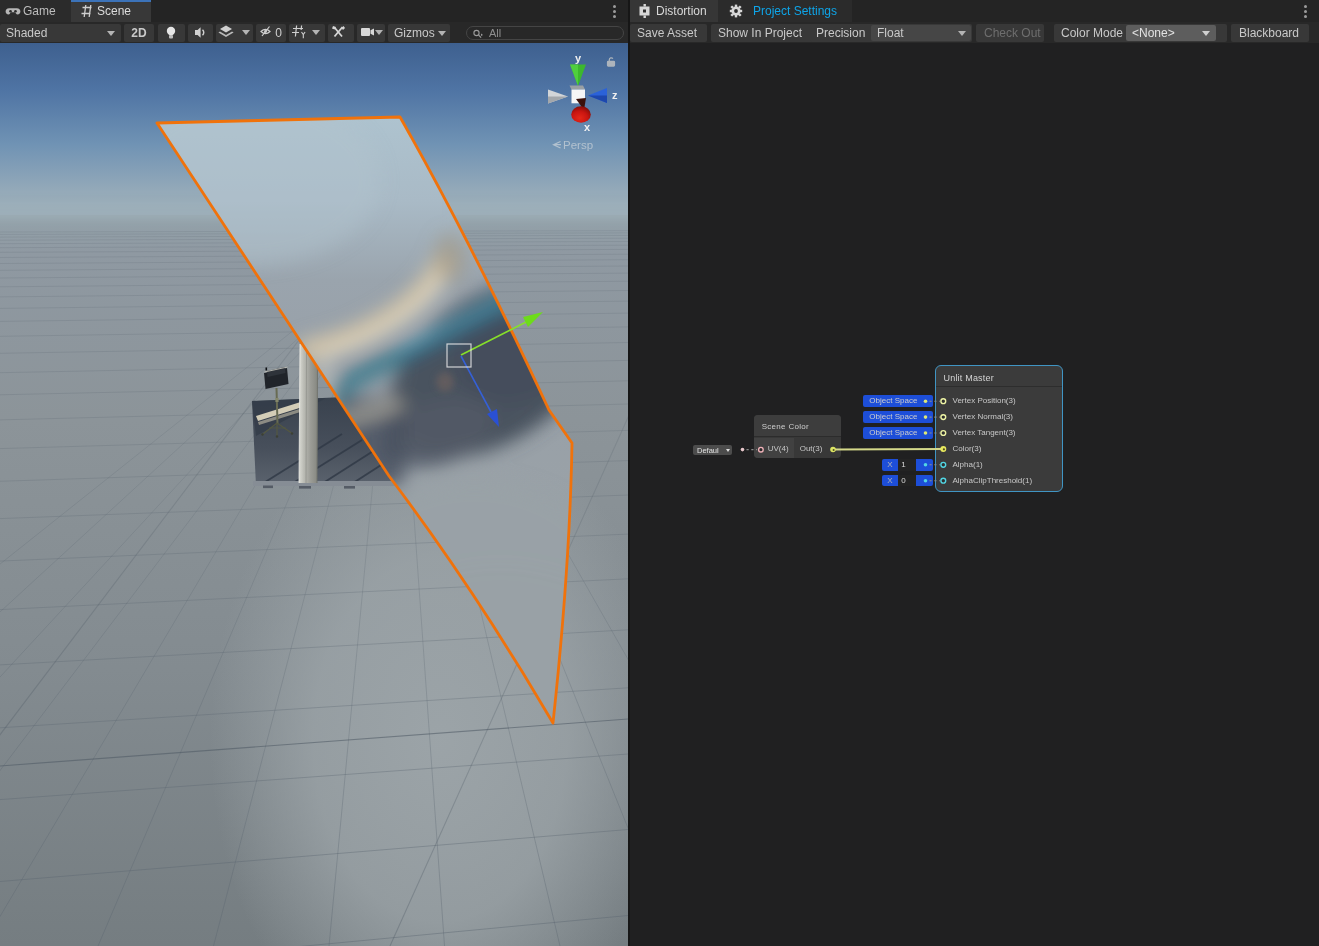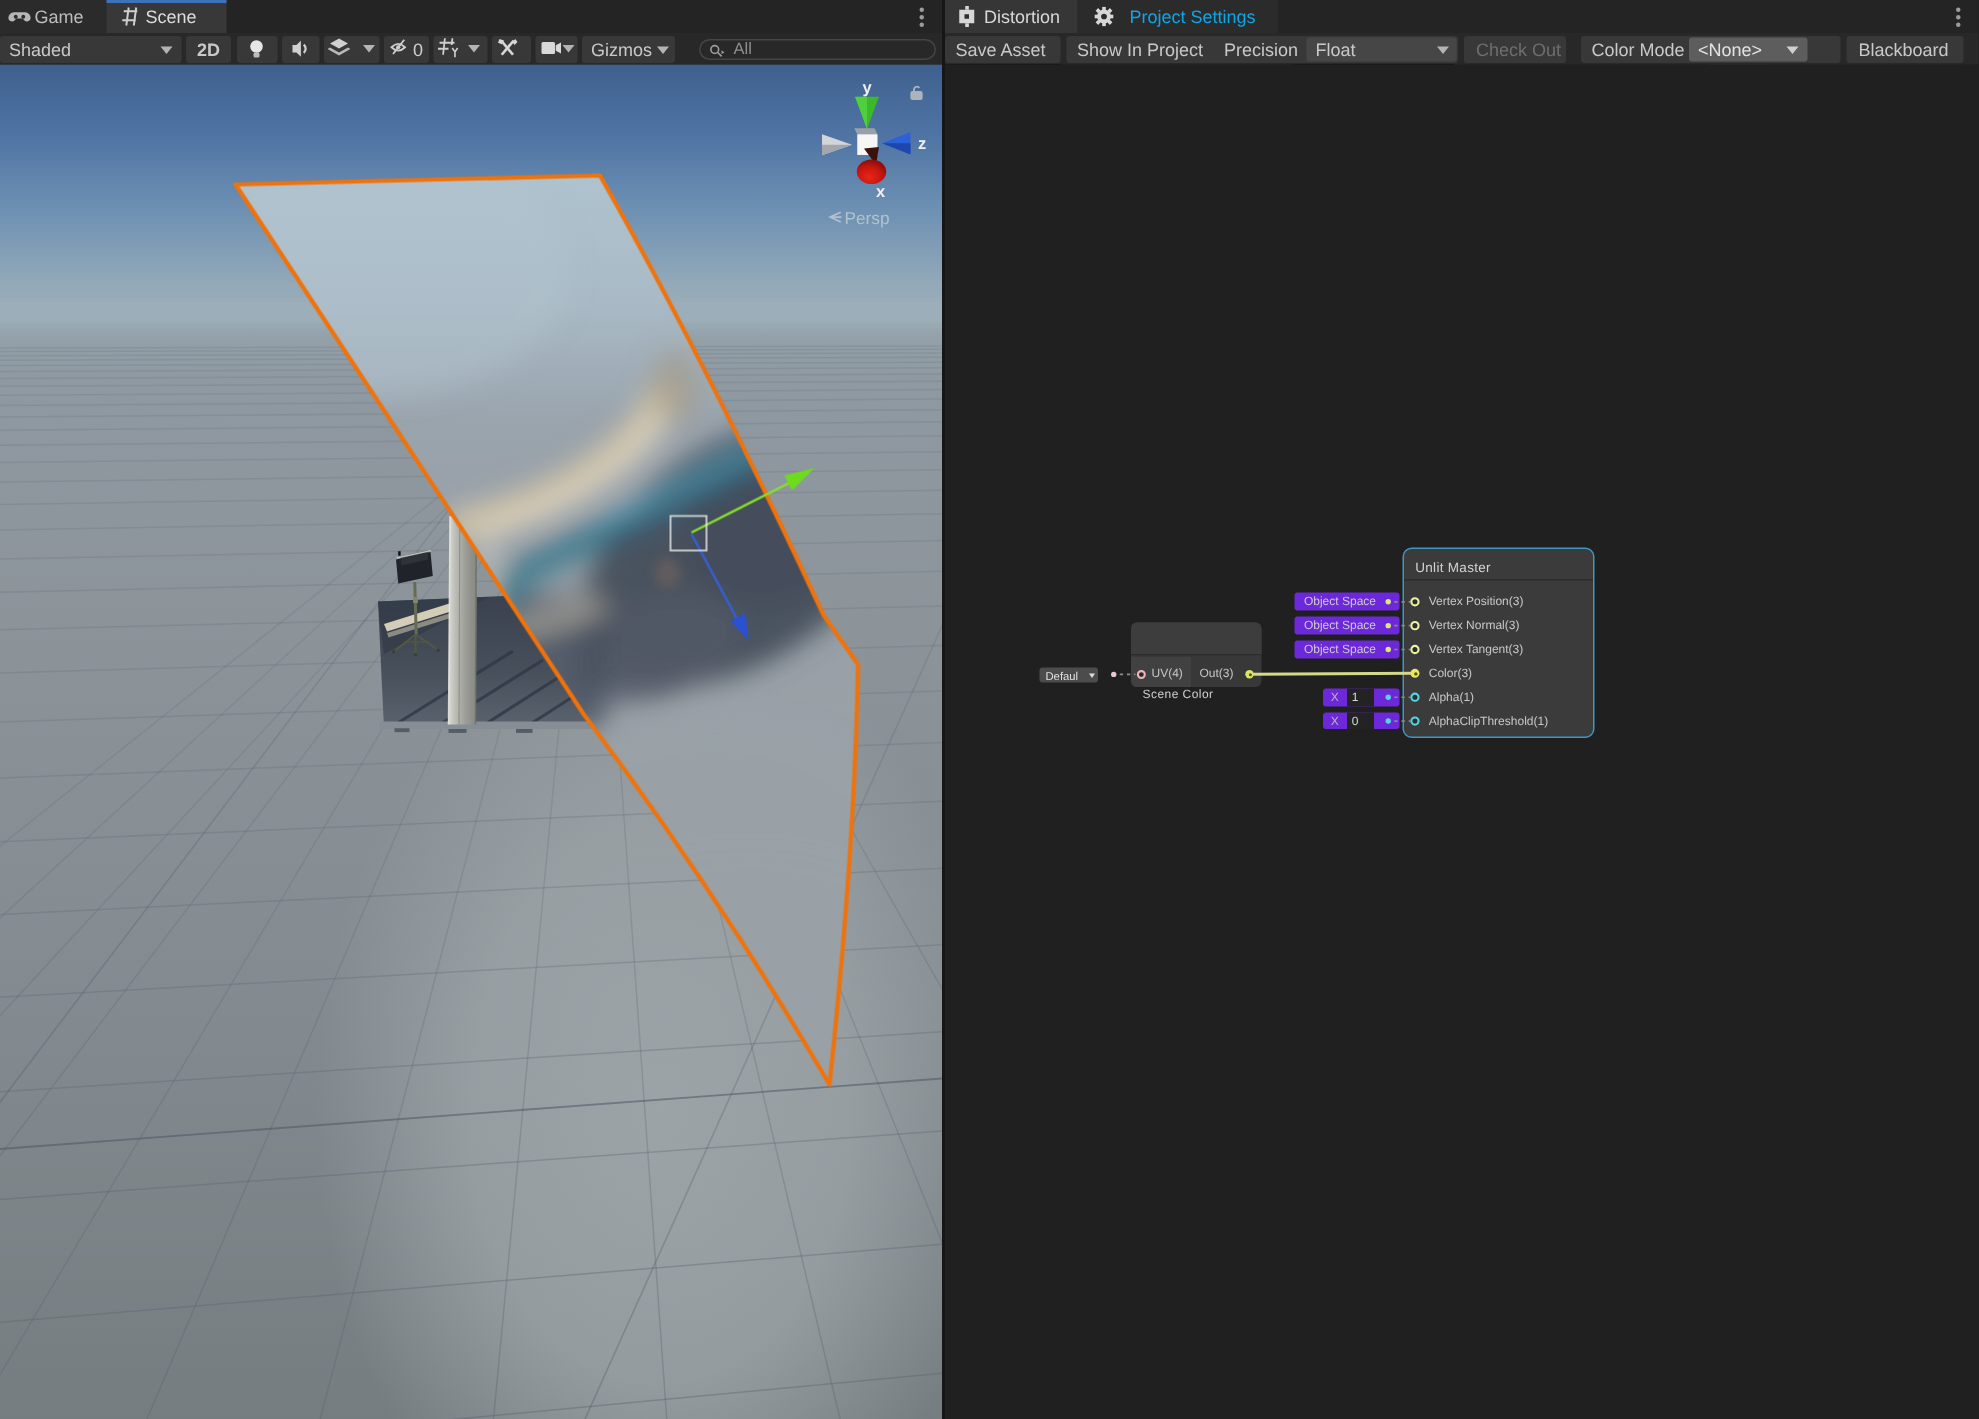--- a/index.html
+++ b/index.html
@@ -10,21 +10,21 @@
   #divider { position:absolute; left:628px; top:0; width:2px; height:946px; background:#161616; }
   .tabbar { position:absolute; left:0; top:0; right:0; height:22px; background:#242424; }
   .toolbar { position:absolute; left:0; top:22px; right:0; height:21px; background:#282828; }
   .tab { position:absolute; top:0; height:22px; color:#c6c6c6; font-size:12px; }
   .btn { position:absolute; top:2px; height:18px; background:#383838; border-radius:2px; color:#c9c9c9; font-size:12px; line-height:18px; }
   .ddarrow { position:absolute; width:0; height:0; border-left:4px solid transparent; border-right:4px solid transparent; border-top:5px solid #b4b4b4; }
   .vdots { position:absolute; width:3px; }
   .vdots i { display:block; width:3px; height:3px; border-radius:50%; background:#9b9b9b; margin-bottom:2px; }
   
   #graph { position:absolute; left:0; top:43px; right:0; bottom:0; background:#202021; }
-  .pill { position:absolute; background:#6d28d9; border-radius:2px; color:#cdcdcd; font-size:8px; }
+  .pill { position:absolute; background:#1d4ed8; border-radius:2px; color:#cdcdcd; font-size:8px; }
 </style>
 </head>
 <body>
 <div id="left">
   <div class="tabbar">
     <div class="tab" style="left:0;width:71px;background:#2b2b2b;"></div>
     <div class="tab" style="left:71px;width:80px;background:#383838;border-top:2px solid #3c73b9;"></div>
     <svg class="abs" style="left:0;top:0;" width="160" height="22" viewBox="0 0 160 22">
 
       <g fill="#b6b6b6">
@@ -392,35 +392,35 @@
       <div class="abs" style="left:61px;top:1px;width:100px;height:16px;background:#464646;border-radius:2px;">
         <span style="position:absolute;left:6px;line-height:16px;">Float</span>
         <div class="ddarrow" style="right:5px;top:6px;"></div>
       </div>
     </div>
     <div class="btn" style="left:346px;width:68px;color:#6e6e6e;">
         <span style="position:absolute;left:8px;">Check Out</span>
       </div>
     <div class="btn" style="left:424px;width:173px;">
       <span style="position:absolute;left:7px;">Color Mode</span>
-      <div class="abs" style="left:72px;top:1px;width:79px;height:16px;background:#5d5d5d;border-radius:2px;">
+      <div class="abs" style="left:72px;top:1px;width:90px;height:16px;background:#5d5d5d;border-radius:2px;">
         <span style="position:absolute;left:6px;line-height:16px;color:#e2e2e2;">&lt;None&gt;</span>
         <div class="ddarrow" style="right:6px;top:6px;border-top-color:#d0d0d0;"></div>
       </div>
     </div>
     <div class="btn" style="left:601px;width:78px;">
         <span style="position:absolute;left:8px;">Blackboard</span>
       </div>
   </div>
   <div id="graph">
 
     <div class="abs" style="left:123.7px;top:371.8px;width:87px;height:43.5px;border-radius:4px;background:#383838;">
       <div class="abs" style="left:0;top:0;width:87px;height:22.5px;background:#3d3d3d;border-radius:4px 4px 0 0;border-bottom:1px solid #2c2c2c;"></div>
       <div class="abs" style="left:0;top:23px;width:40px;height:20.5px;background:#414141;border-radius:0 0 0 4px;"></div>
-      <span class="abs" style="left:8px;top:7px;font-size:8px;color:#cfcfcf;letter-spacing:0.3px;margin-top:36px;">Scene Color</span>
+      <span class="abs" style="left:8px;top:7px;font-size:8px;color:#cfcfcf;letter-spacing:0.3px;">Scene Color</span>
       <span class="abs" style="left:14px;top:29px;font-size:8px;color:#c6c6c6;">UV(4)</span>
       <span class="abs" style="left:46px;top:29px;font-size:8px;color:#c6c6c6;text-align:center;">Out(3)</span>
     </div>
 
     <div class="pill" style="left:63px;top:402px;width:38.5px;height:9.5px;background:#4c4c4c;">
       <span class="abs" style="left:4px;top:0.5px;font-size:7.5px;color:#e2e2e2;">Defaul</span>
       <div class="ddarrow" style="right:2px;top:3.5px;border-left-width:2.5px;border-right-width:2.5px;border-top-width:3px;border-top-color:#dedede;"></div>
     </div>
 
     <div class="abs" style="left:304.5px;top:321.7px;width:128.5px;height:127px;border-radius:6px;background:#3b3b3b;border:1.5px solid #4095c4;">

